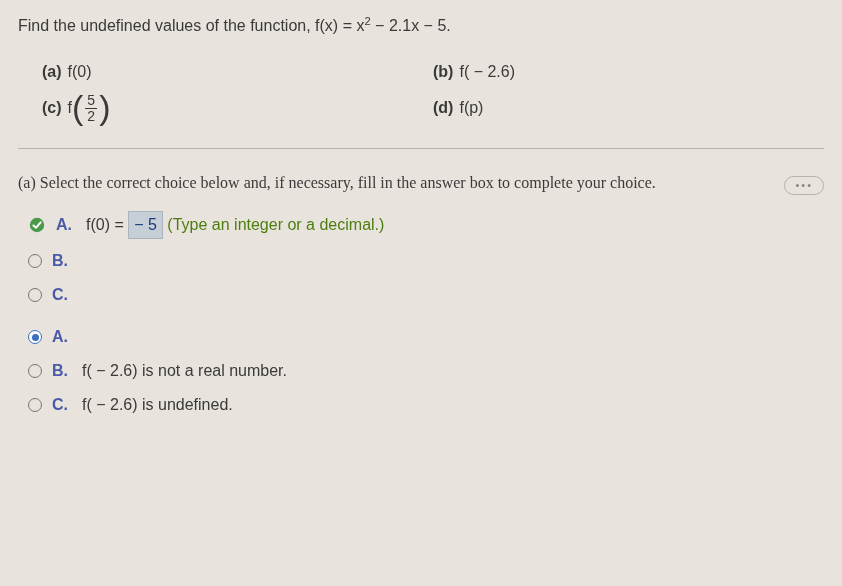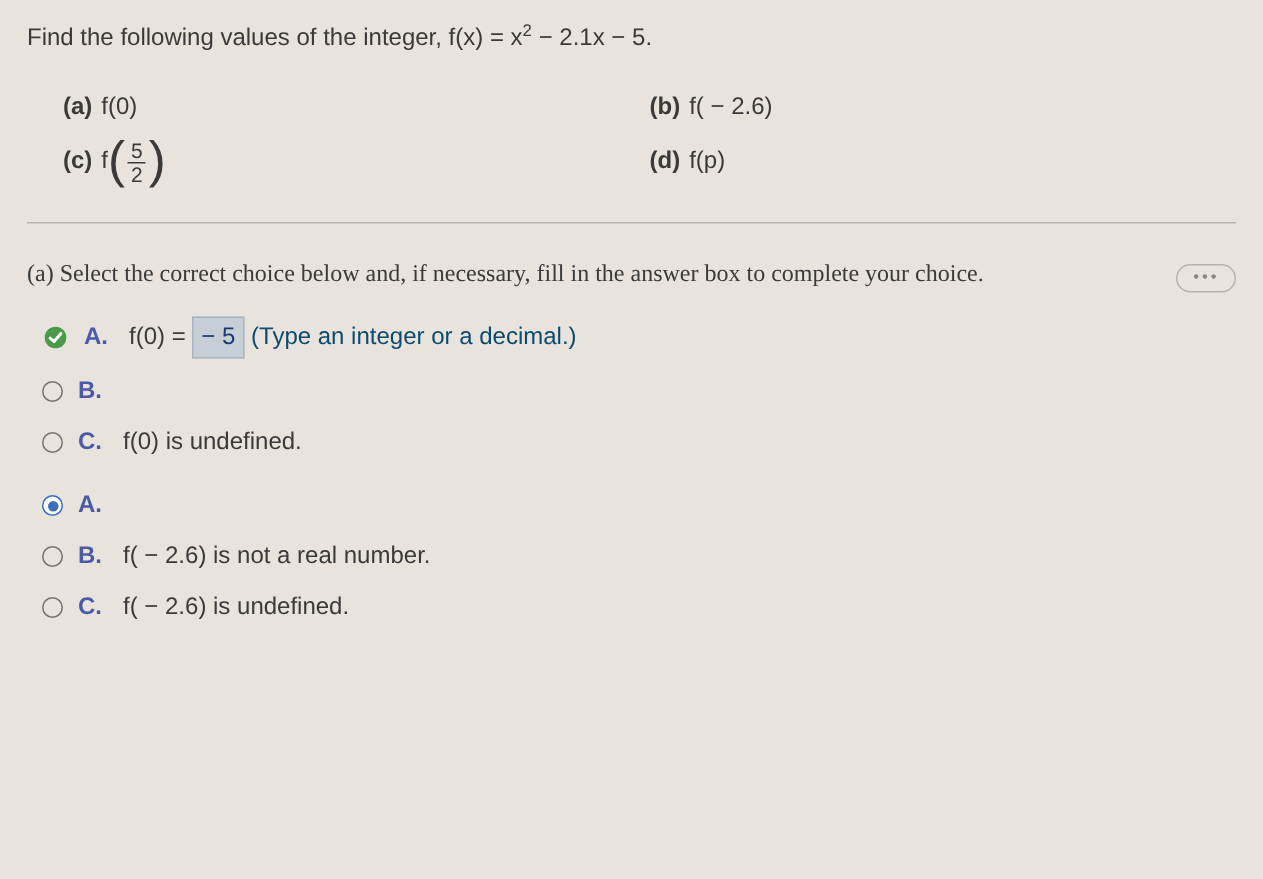--- a/index.html
+++ b/index.html
@@ -63,27 +63,27 @@
     .answer-box-filled {
       display: inline-block; min-width: 28px; padding: 1px 5px;
       background: #c7cfd6; color: #1a3a7a; font-weight: 500;
       text-align: center; border: 1px solid #a9b4c0;
     }
     .answer-box-empty {
       display: inline-block; width: 28px; height: 18px;
       border: 1px solid #8a857b; background: #f2efe9;
       vertical-align: middle; margin: 0 4px;
     }
-    .hint { color: #0c4a6e; }
+    .hint { color: #4d7c0f; }
   </style>
 </head>
 <body>
 
 <div class="prompt">
-  <span>Find the following values of the integer, f(x) = x</span><sup>2</sup><span> − 2.1x − 5.</span>
+  <span>Find the undefined values of the function, f(x) = x</span><sup>2</sup><span> − 2.1x − 5.</span>
 </div>
 
 <div class="parts">
   <div class="part">
     <span class="label">(a)</span>
     <span>f(0)</span>
   </div>
   <div class="part">
     <span class="label">(b)</span>
     <span>f( − 2.6)</span>
@@ -126,21 +126,20 @@
   </div>
 
   <div class="choice">
     <span class="radio-plain"></span>
     <span class="opt-label">B.</span>
   </div>
 
   <div class="choice">
     <span class="radio-plain"></span>
     <span class="opt-label">C.</span>
-    <span>f(0) is undefined.</span>
   </div>
 </div>
 
 <div class="q-block">
 
   <div class="choice">
     <span class="radio-selected-blue"></span>
     <span class="opt-label">A.</span>
   </div>
 

